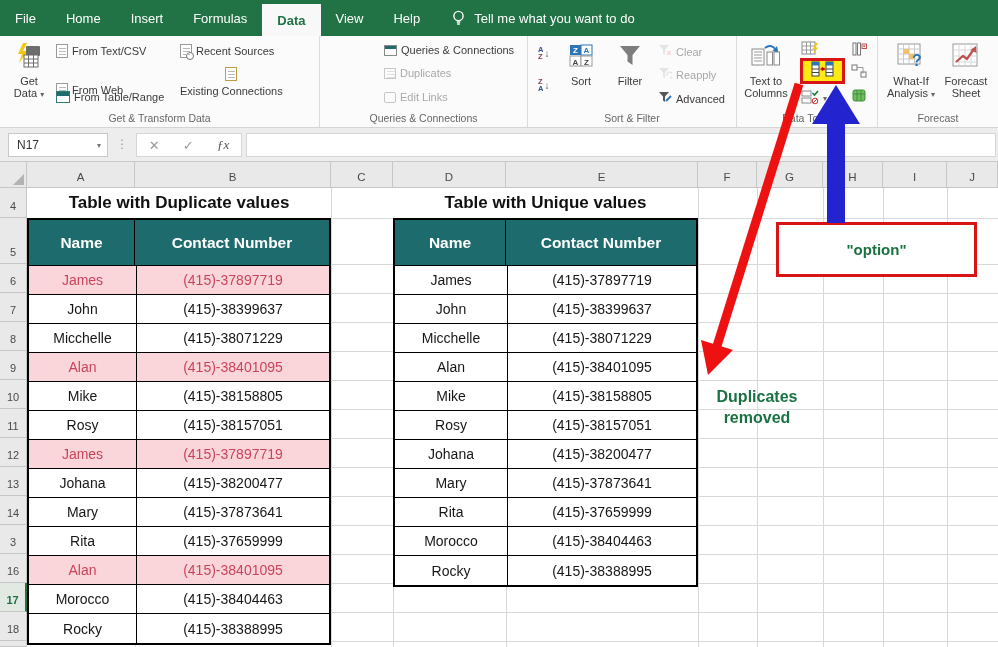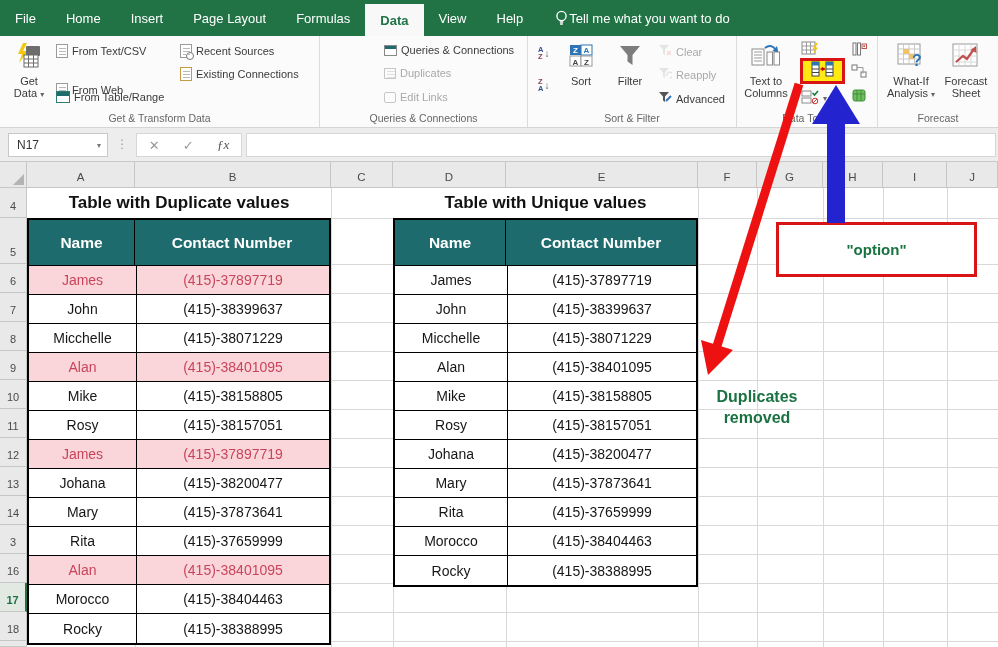--- a/index.html
+++ b/index.html
@@ -7,21 +7,21 @@
     font-family:"Liberation Sans", sans-serif; background:#fff; }
   #app { position:relative; width:998px; height:647px; background:#fff; }
 
   
   #tabbar { position:absolute; left:0; top:0; width:998px; height:36px;
     background:#217346; display:flex; align-items:stretch; }
   .tab { color:#fff; font-size:13px; display:flex; align-items:center;
     padding:0 15px; cursor:default; }
   .tab.active { background:#f7f8f7; color:#217346; font-weight:700; margin-top:4px;
     align-items:center; }
-  #tellme { display:flex; align-items:center; color:#fff; font-size:13px; margin-left:16px; gap:0; }
+  #tellme { display:flex; align-items:center; color:#fff; font-size:13px; margin-left:16px; gap:8px; }
 
   
   #ribbon { position:absolute; left:0; top:36px; width:998px; height:92px;
     background:#fbfbfb; border-bottom:1px solid #d5d5d5; }
   .rgroup { position:absolute; top:0; height:91px; border-right:1px solid #dcdcdc; }
   .glabel { position:absolute; bottom:3px; left:0; right:0; text-align:center;
     font-size:10.5px; color:#666; white-space:nowrap; }
   .bigbtn { position:absolute; display:flex; flex-direction:column; align-items:center;
     text-align:center; font-size:11px; color:#3b3b3b; line-height:12px; cursor:default; }
   .bigbtn .bicon { height:32px; display:flex; align-items:center; justify-content:center; margin-bottom:3px; }
@@ -109,21 +109,20 @@
 </style>
 </head>
 <body>
 
 <div id="app">
 
   <div id="tabbar">
       <div class="tab">File</div>
       <div class="tab">Home</div>
       <div class="tab">Insert</div>
-      <div class="tab">Page Layout</div>
       <div class="tab">Formulas</div>
       <div class="tab active">Data</div>
       <div class="tab">View</div>
       <div class="tab">Help</div>
       <div id="tellme">
         <svg width="15" height="17" viewBox="0 0 15 17">
           <circle cx="7.5" cy="6" r="4.6" fill="none" stroke="#fff" stroke-width="1.4"></circle>
           <path d="M5.8 12 h3.4 M6.1 14 h2.8" stroke="#fff" stroke-width="1.3"></path>
         </svg>
         <span>Tell me what you want to do</span>
@@ -158,21 +157,21 @@
       <div class="smallbtn" style="left:56px;top:55px;">
         <span class="tbl-ic"></span>
         <span>From Table/Range</span>
       </div>
       <div class="smallbtn" style="left:180px;top:8px;">
         <span class="doc">
             <span class="badge" style="background:#fff;border:1px solid #777;"></span>
           </span>
         <span>Recent Sources</span>
       </div>
-      <div class="smallbtn" style="left:180px;top:31px;">
+      <div class="smallbtn" style="left:180px;top:31px;flex-direction:column;">
         <span class="doc" style="border-color:#c29b45;"></span>
         <span>Existing Connections</span>
       </div>
       <div class="glabel">Get &amp; Transform Data</div>
     </div>
 
     <div class="rgroup" style="left:320px;width:208px;">
       <div class="smallbtn" style="left:64px;top:8px;">
         <span class="shape" style="display:inline-block;width:13px;height:11px;border:1px solid #8a8a8a;background:linear-gradient(#1d6b6c 0 3px,#fff 3px);"></span>
         <span>Queries &amp; Connections</span>

